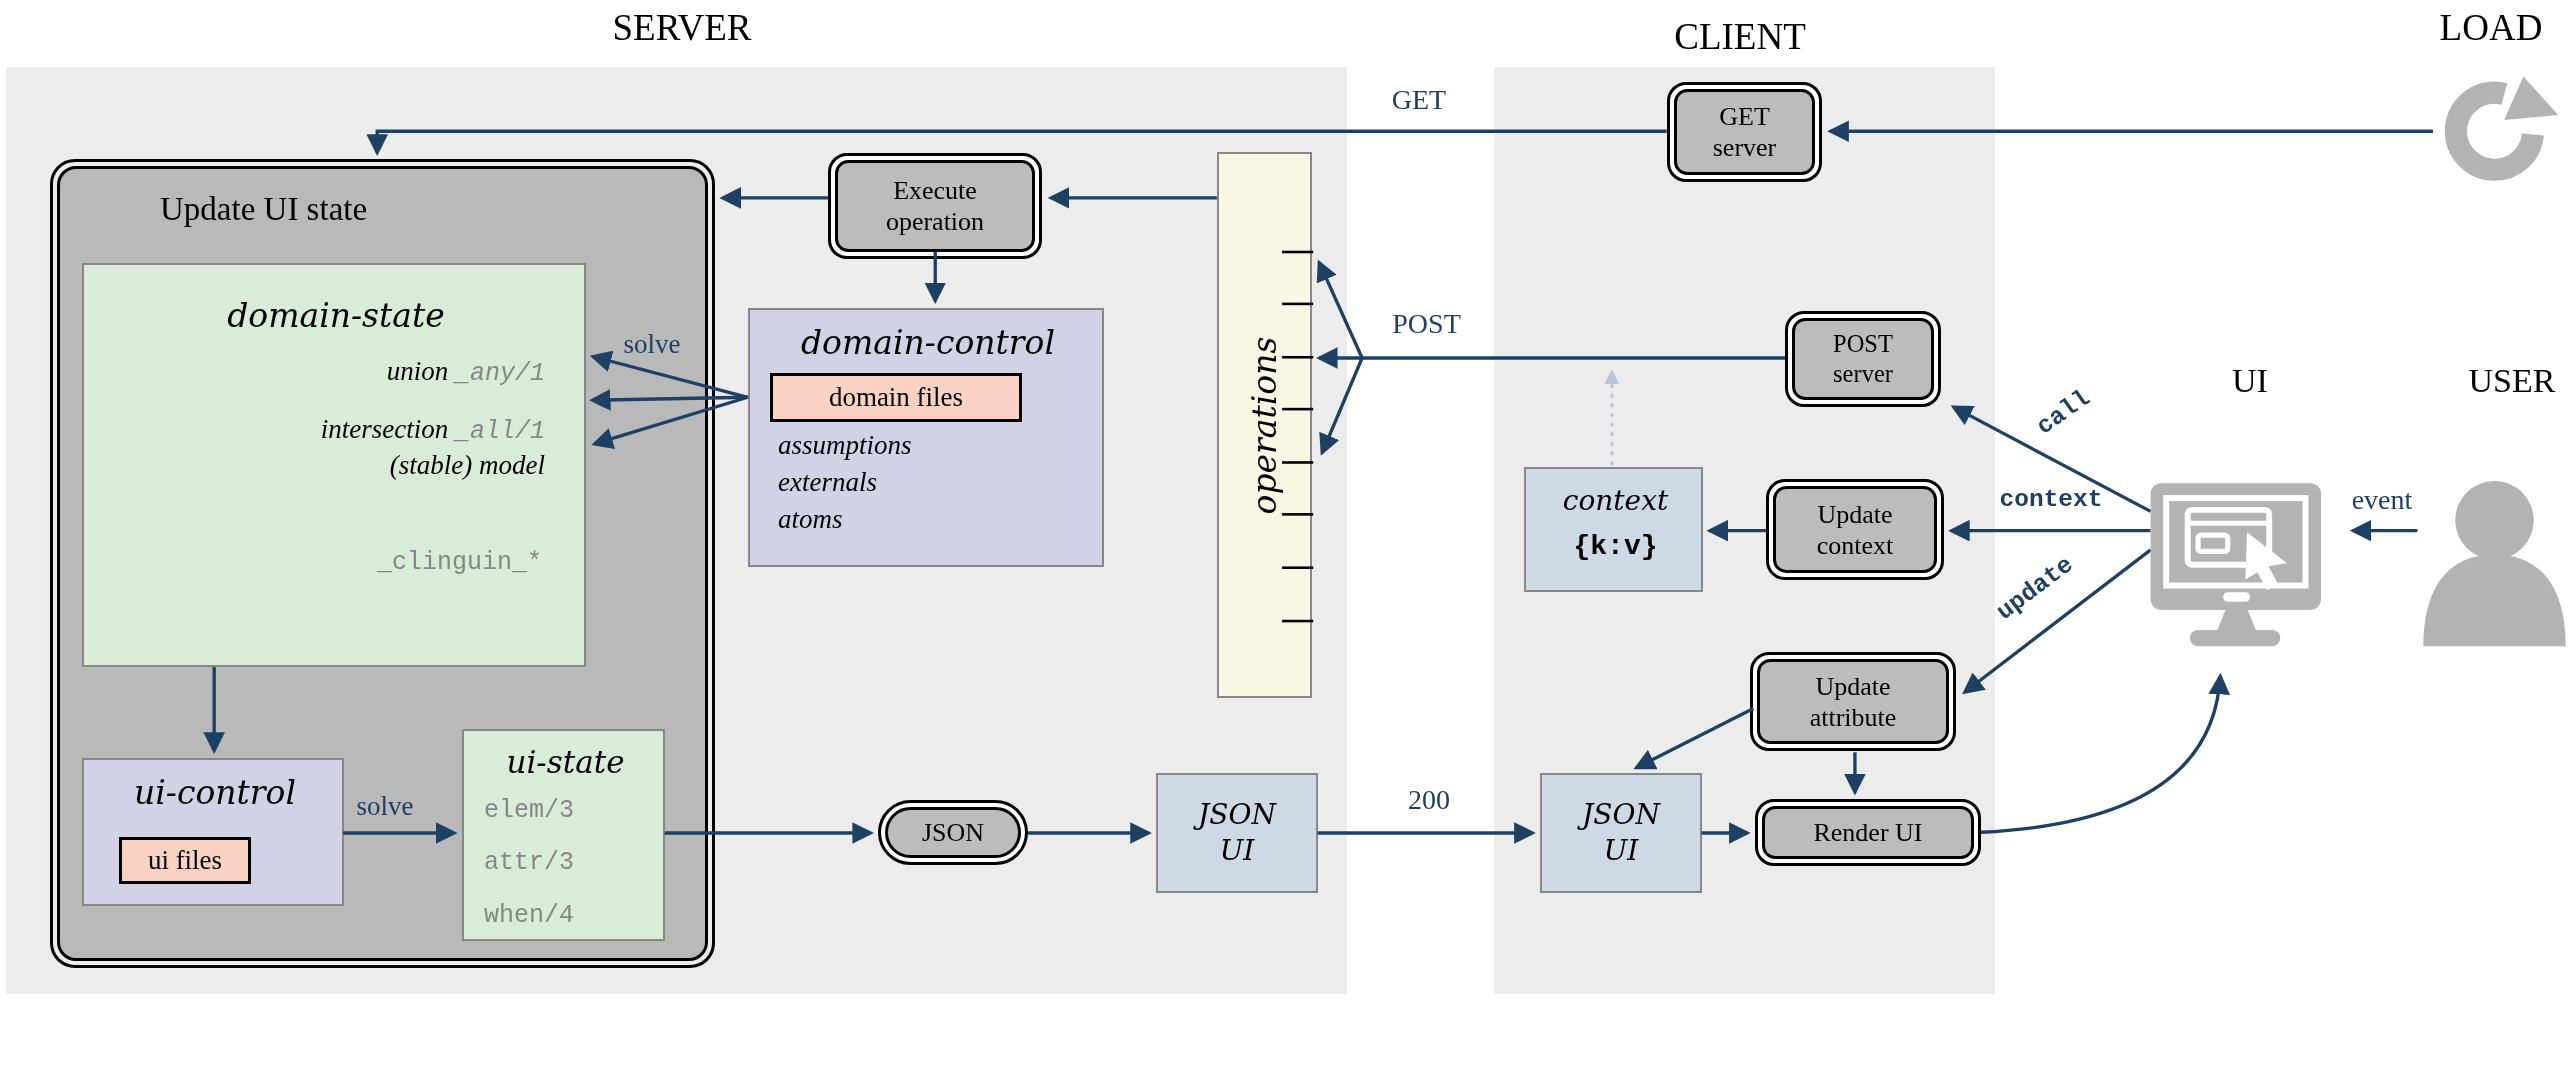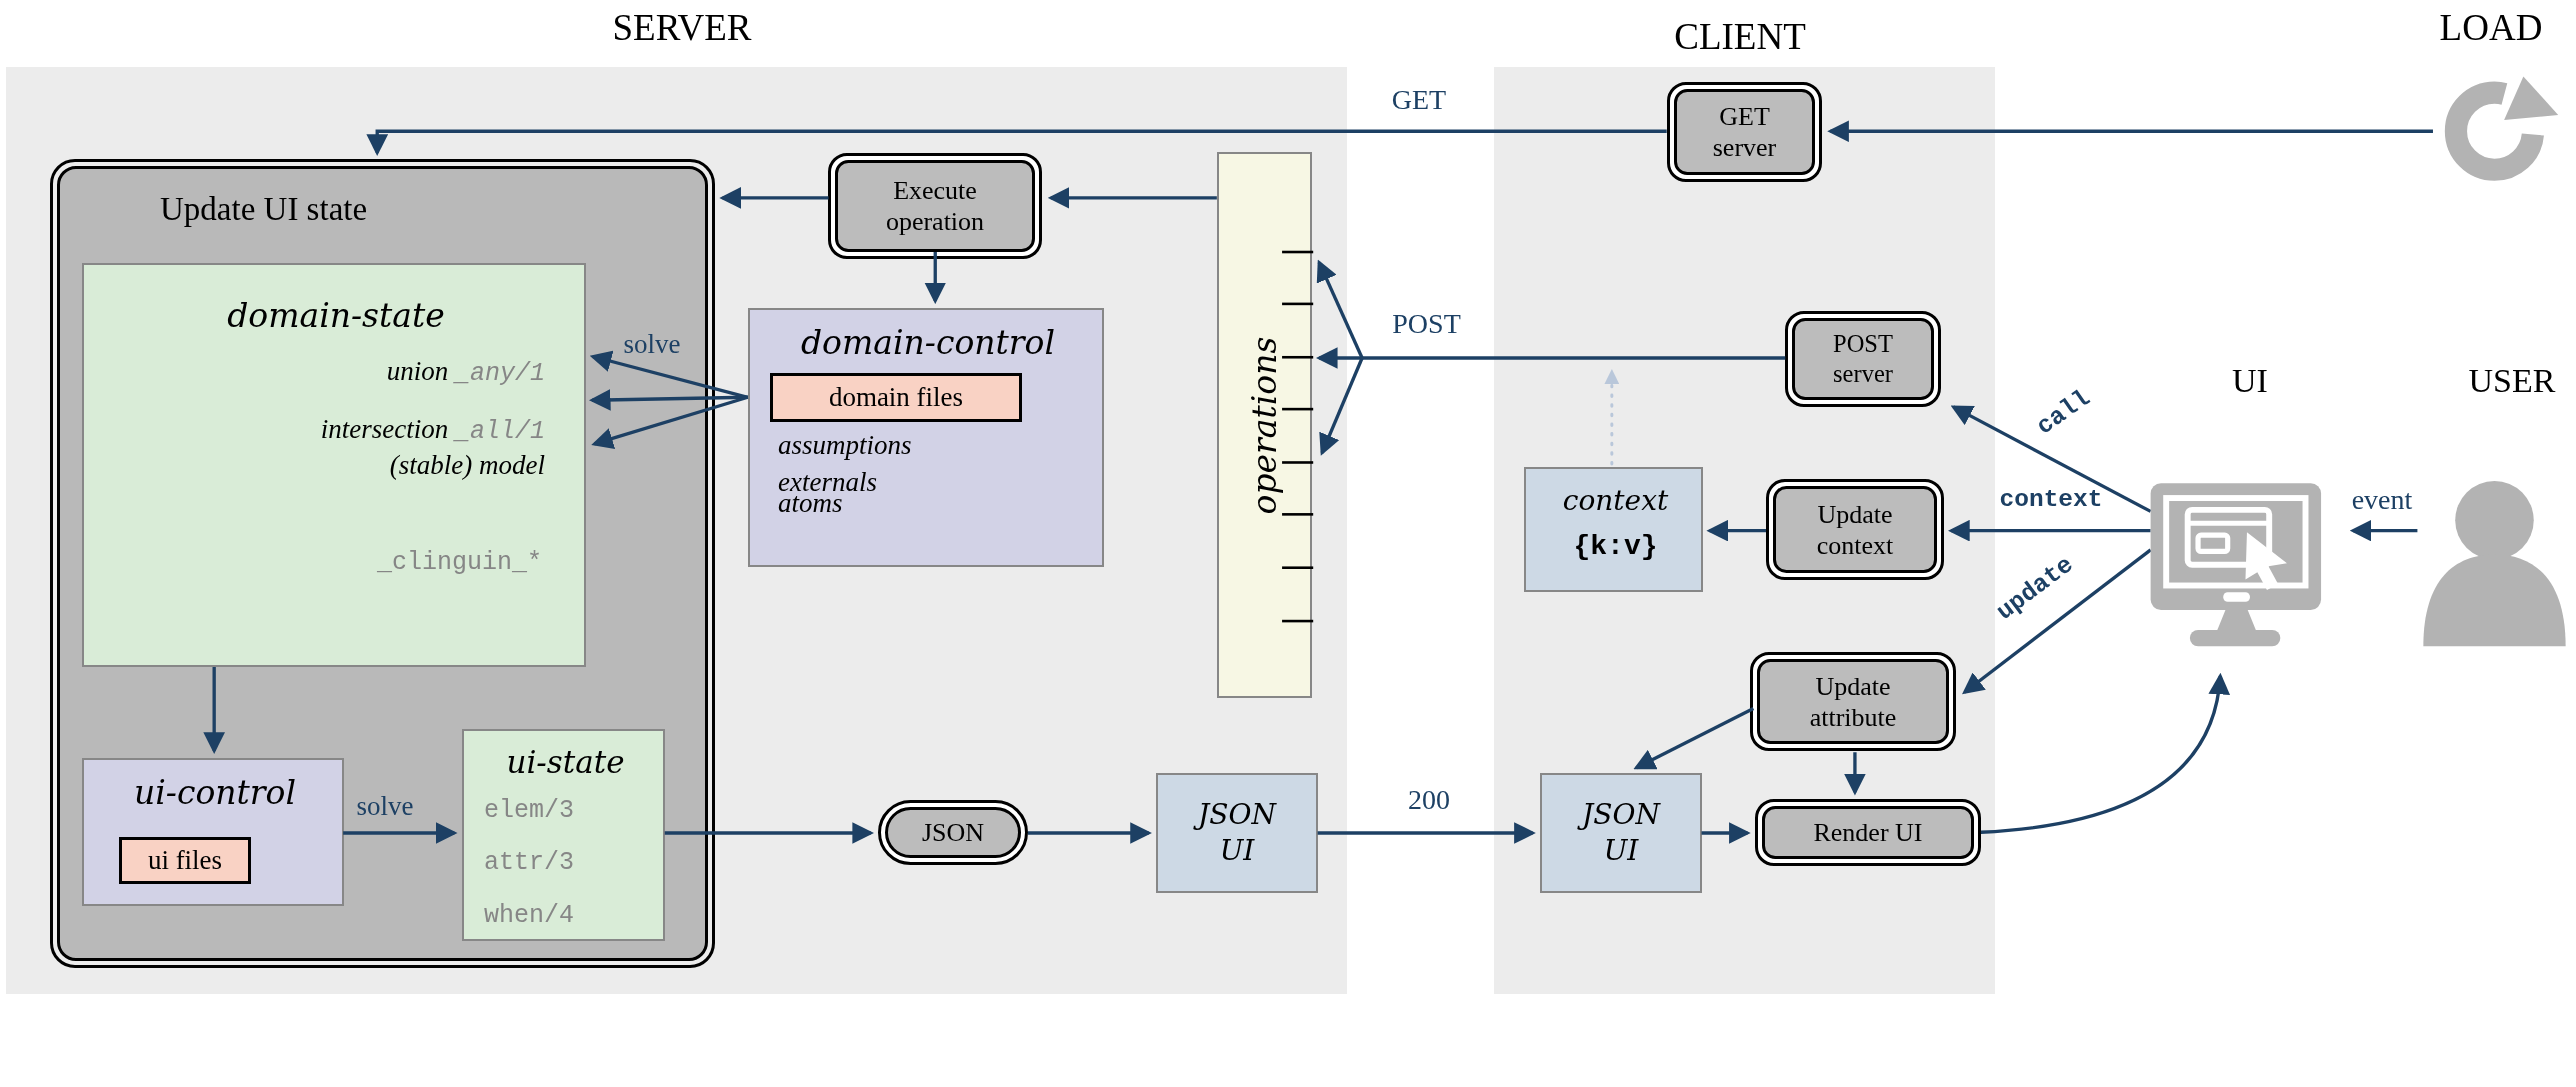--- a/index.html
+++ b/index.html
@@ -69,21 +69,21 @@
     <div class="abs gmono" style="right:42px;top:283px;font-size:25px;">_clinguin_*</div>
   </div>
 
   <div class="abs pbox lav" style="left:748px;top:308px;width:356px;height:259px;">
     <div class="abs boxtitle" style="left:0px;top:13.3px;width:356px;">domain-control</div>
     <div class="abs filebox" style="left:20px;top:63px;width:252px;height:49px;">
       <span>domain files</span>
     </div>
     <div class="abs row36" style="left:28px;top:119px;">assumptions</div>
     <div class="abs row36" style="left:28px;top:156px;">externals</div>
-    <div class="abs row36" style="left:28px;top:177px;text-align:right;">atoms</div>
+    <div class="abs row36" style="left:28px;top:193px;text-align:right;">atoms</div>
   </div>
 
   <div class="abs pbox cream" style="left:1217px;top:152px;width:95px;height:546px;display:flex;align-items:center;justify-content:center;">
     <span class="boxtitle" style="transform:rotate(-90deg);transform-origin:center;display:block;">operations</span>
   </div>
 
   <div class="abs pbox lav" style="left:82px;top:758px;width:262px;height:148px;">
     <div class="abs boxtitle" style="left:0px;top:13.3px;width:262px;">ui-control</div>
     <div class="abs filebox" style="left:35px;top:77px;width:132px;height:47px;">
       <span>ui files</span>

